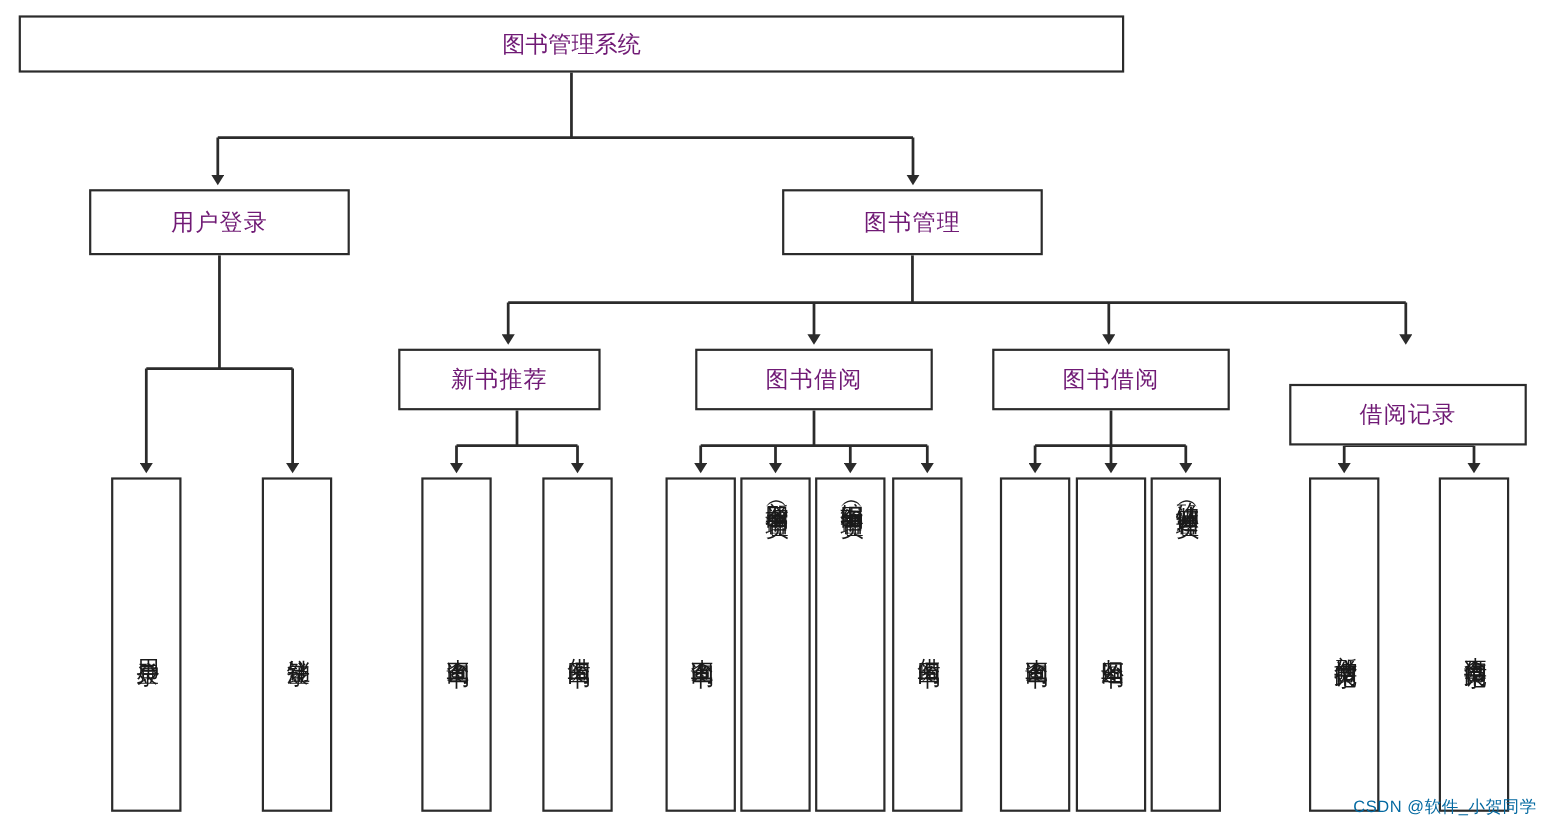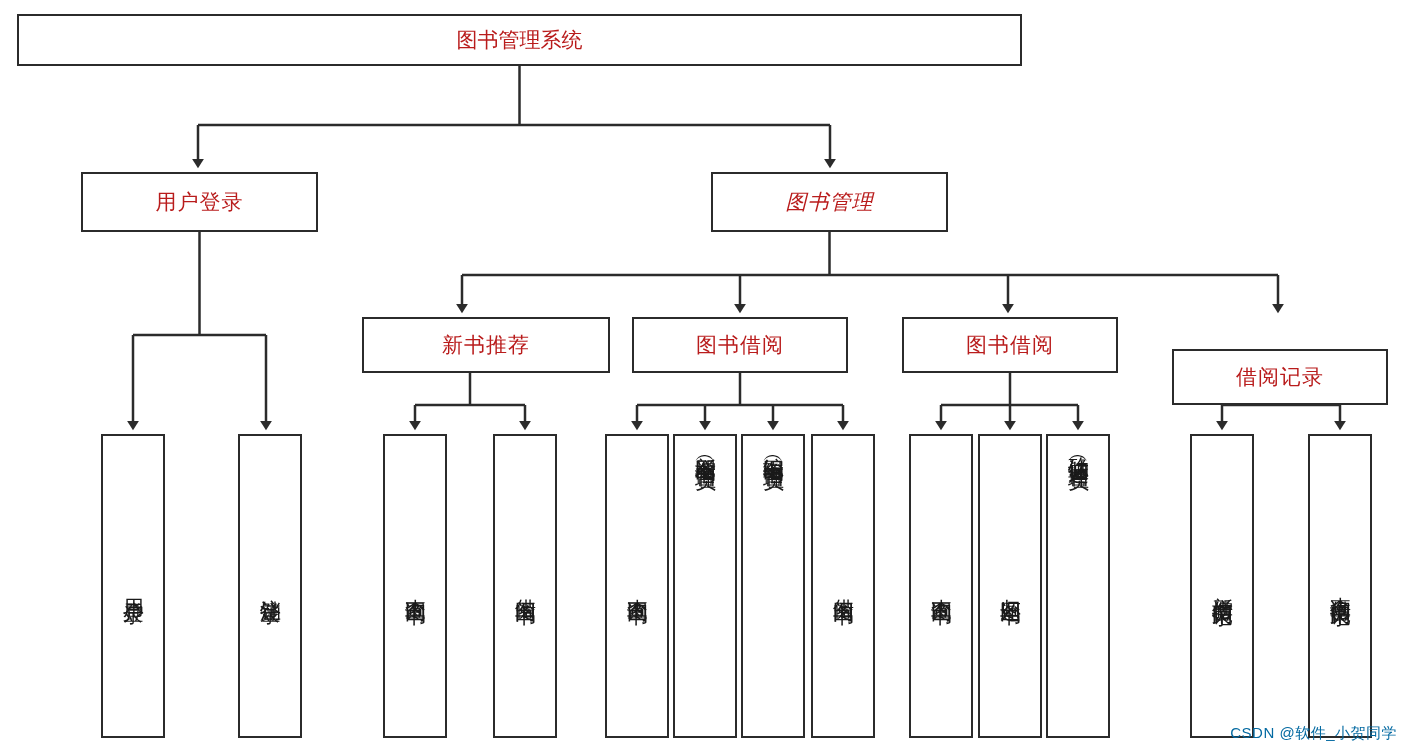--- a/index.html
+++ b/index.html
@@ -13,21 +13,21 @@
   svg#wires{position:absolute;left:0;top:0;width:1405px;height:747px;}
 
   .node{
     position:absolute;
     box-sizing:border-box;
     border:2.5px solid #2b2b2b;
     background:#ffffff;
     display:flex;
     align-items:center;
     justify-content:center;
-    color:#b91c1c;
+    color:#701a75;
   }
   .node.h{ font-size:21px; letter-spacing:1px; }
   .node.root{ font-size:21px; }
 
   .leaf{
     position:absolute;
     box-sizing:border-box;
     border:2.5px solid #2b2b2b;
     background:#ffffff;
     display:flex;
@@ -111,25 +111,25 @@
     </g>
   </svg>
 
   <div class="node root" style="left:17px;top:14px;width:1005px;height:52px;">
     <span>图书管理系统</span>
   </div>
 
   <div class="node h" style="left:81px;top:172px;width:237px;height:60px;">
     <span>用户登录</span>
   </div>
-  <div class="node h" style="left:711px;top:172px;width:237px;height:60px;font-style:italic;">
+  <div class="node h" style="left:711px;top:172px;width:237px;height:60px;">
     <span>图书管理</span>
   </div>
 
-  <div class="node h" style="left:362px;top:317px;width:248px;height:56px;">
+  <div class="node h" style="left:362px;top:317px;width:184px;height:56px;">
     <span>新书推荐</span>
   </div>
   <div class="node h" style="left:632px;top:317px;width:216px;height:56px;font-family:Liberation Mono, monospace;">
     <span>图书借阅</span>
   </div>
   <div class="node h" style="left:902px;top:317px;width:216px;height:56px;">
     <span>图书借阅</span>
   </div>
   <div class="node h" style="left:1172px;top:317px;width:216px;height:56px;margin-top:32px;">
     <span>借阅记录</span>

